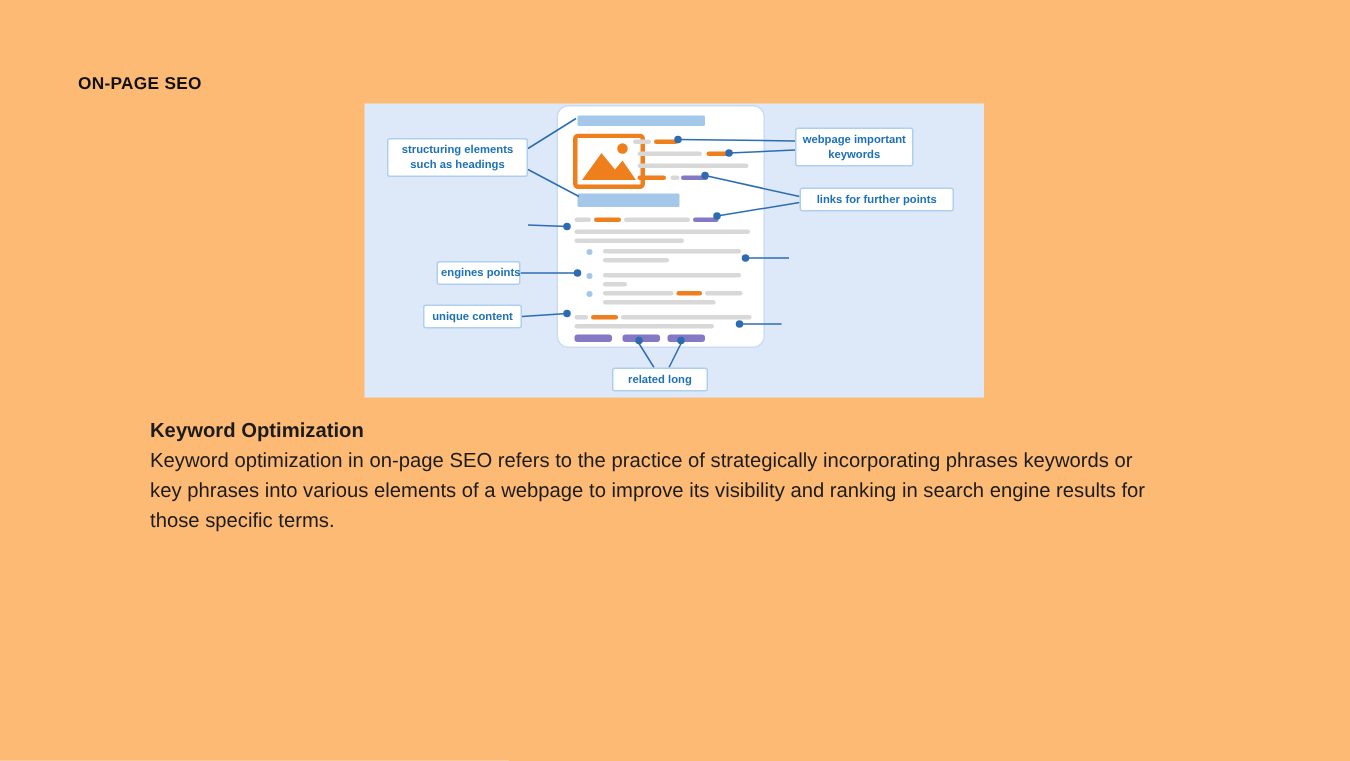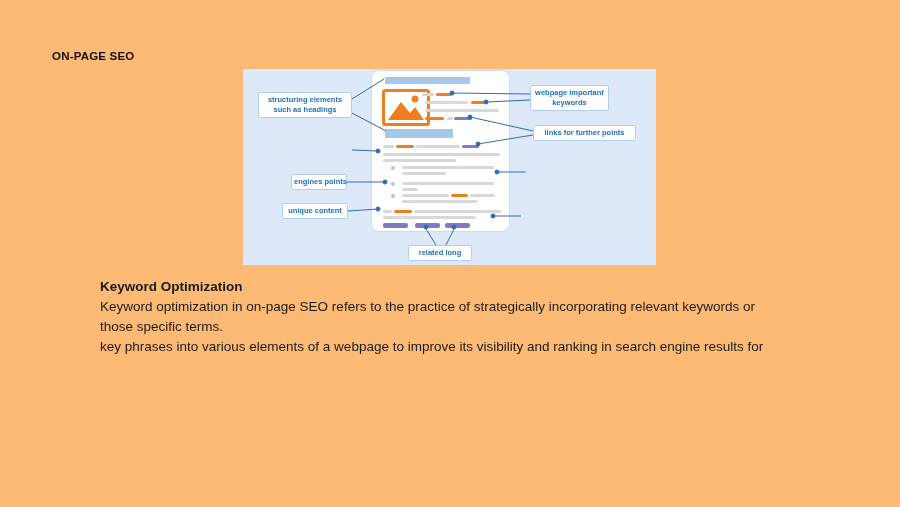--- a/index.html
+++ b/index.html
@@ -161,18 +161,18 @@
     <div class="callout cl-l1">structuring elements such as headings</div>
     <div class="callout cl-l3 nowrap">engines points</div>
     <div class="callout cl-l4 nowrap">unique content</div>
     <div class="callout cl-r1">webpage important keywords</div>
     <div class="callout cl-r2 nowrap">links for further points</div>
     <div class="callout cl-b1 nowrap">related long</div>
   </div>
 
   <div class="body-text">
     <div class="heading">Keyword Optimization</div>
-    <div class="line">Keyword optimization in on-page SEO refers to the practice of strategically incorporating relevant keywords or</div>
+    <div class="line">Keyword optimization in on-page SEO refers to the practice of strategically incorporating phrases keywords or</div>
+    <div class="line">key phrases into various elements of a webpage to improve its visibility and ranking in search engine results for</div>
     <div class="line">those specific terms.</div>
-    <div class="line">key phrases into various elements of a webpage to improve its visibility and ranking in search engine results for</div>
   </div>
 
 </div>
 
 </body></html>

